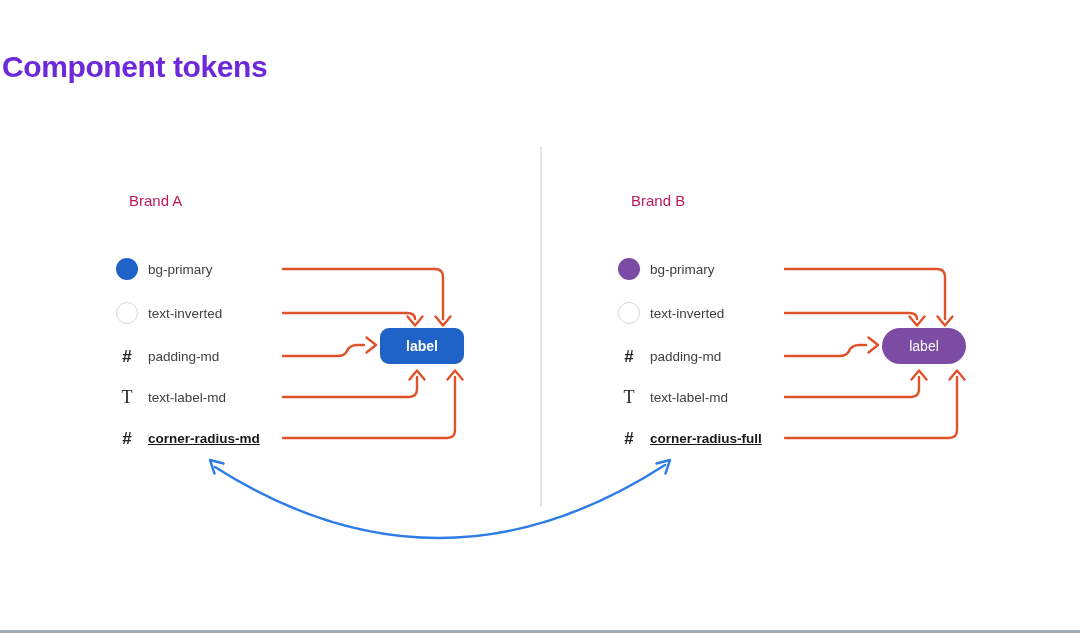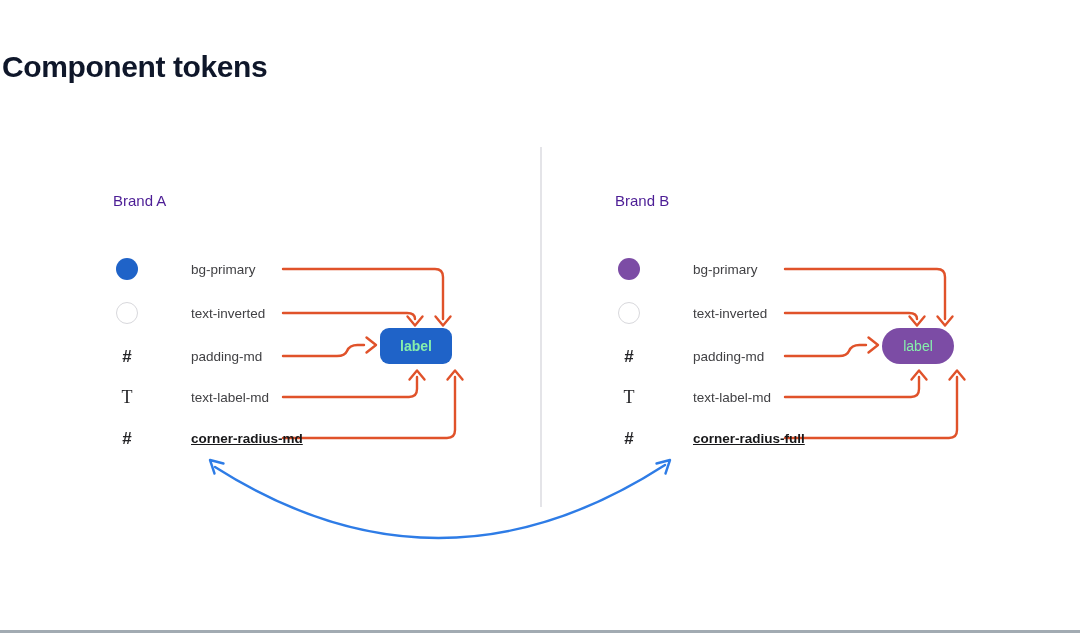--- a/index.html
+++ b/index.html
@@ -10,21 +10,21 @@
     position: relative;
     overflow: hidden;
     color: #3d3d40;
   }
   .page-title {
     position: absolute;
     left: 2px; top: 50px;
     font-size: 30px;
     font-weight: 700;
     letter-spacing: -0.4px;
-    color: #0f172a;
+    color: #6d28d9;
   }
   .divider {
     position: absolute;
     left: 540px; top: 147px;
     width: 2px; height: 360px;
     background: #e4e4e8;
   }
   .bottom-bar {
     position: absolute;
     left: 0; right: 0; bottom: 0;
@@ -33,24 +33,24 @@
   }
   .panel {
     position: absolute;
     top: 180px;
     width: 480px; height: 335px;
   }
   .panel.a { left: 100px; }
   .panel.b { left: 602px; }
   .panel-title {
     position: absolute;
-    left: 13px; top: 12px;
+    left: 29px; top: 12px;
     font-size: 15px;
     font-weight: 500;
-    color: #4c1d95;
+    color: #be185d;
   }
   .arrow-svg {
     position: absolute;
     left: 0; top: 0;
     pointer-events: none;
   }
   .token-row {
     position: absolute;
     left: 16px;
     height: 24px;
@@ -62,21 +62,20 @@
     width: 22px; height: 22px;
     display: flex;
     align-items: center;
     justify-content: center;
     flex: 0 0 auto;
   }
   .token-label {
     font-size: 13.5px;
     color: #414144;
     white-space: nowrap;
-    margin-left: 43px;
   }
   .token-row.bold .token-label {
     font-weight: 700;
     color: #18181a;
     text-decoration: underline;
   }
   .swatch {
     width: 22px; height: 22px;
     border-radius: 50%;
   }
@@ -92,25 +91,25 @@
   .glyph-type {
     font-family: "Liberation Serif", "DejaVu Serif", serif;
     font-size: 18px;
     font-weight: 500;
     color: #242427;
     line-height: 1;
   }
   .chip {
     position: absolute;
     left: 280px; top: 148px;
-    width: 72px; height: 36px;
+    width: 84px; height: 36px;
     display: flex;
     align-items: center;
     justify-content: center;
-    color: #86efac;
+    color: #ffffff;
     font-size: 14px;
   }
   .panel.a .chip { background: #1f63c8; border-radius: 9px; font-weight: 700; }
   .panel.b .chip { background: #7c4ca5; border-radius: 18px; font-weight: 400; }
   .blue-arrow-svg {
     position: absolute;
     left: 0; top: 0;
     pointer-events: none;
   }
 </style>

